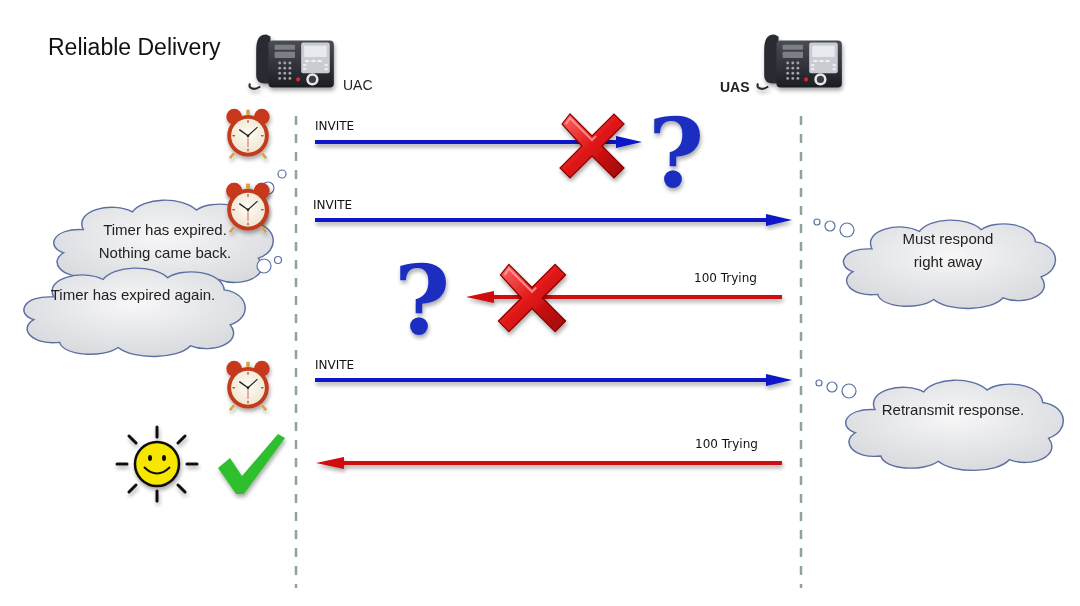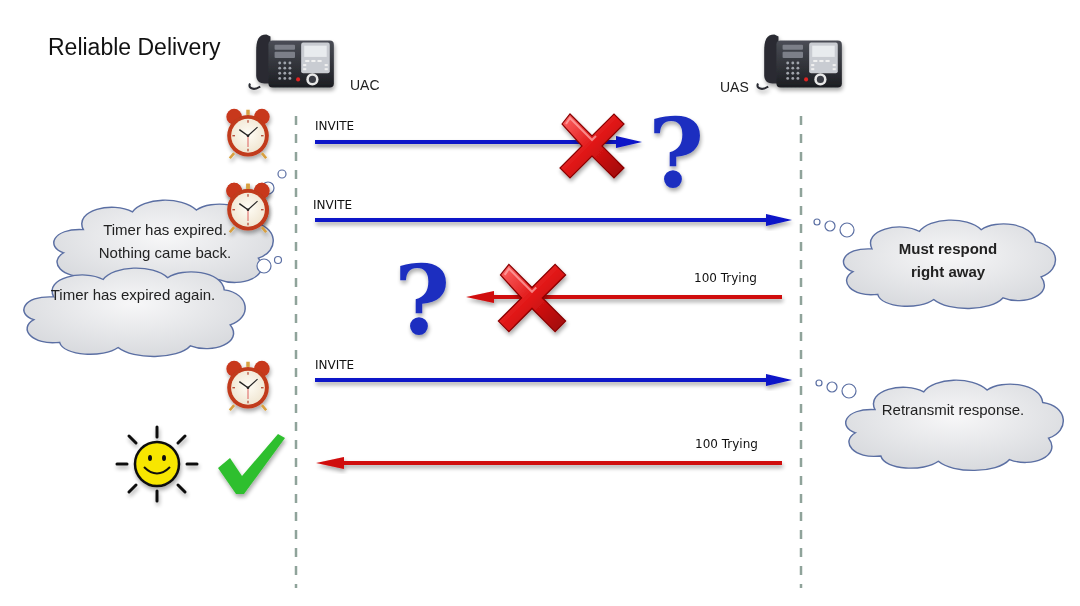--- a/index.html
+++ b/index.html
@@ -216,36 +216,36 @@
       <circle cx="157" cy="464" r="22" fill="#f7e600" stroke="#111" stroke-width="2.5"></circle>
       <ellipse cx="150" cy="458" rx="2" ry="3" fill="#111"></ellipse>
       <ellipse cx="164" cy="458" rx="2" ry="3" fill="#111"></ellipse>
       <path d="M144,467 Q157,480 170,467" stroke="#111" stroke-width="2" fill="none"></path>
     </g>
 
     <path filter="url(#shadow)" d="M218,468 L230,458 L242,476 L278,434 L285,438 L244,494 L236,494 Z" fill="#2fbf2f"></path>
   </svg>
 
   <div class="abs title">Reliable Delivery</div>
-  <div class="abs party" style="left:350px; top:77px;">UAC</div>
-  <div class="abs party" style="left:720px; top:79px;">UAS</div>
+  <div class="abs party" style="left:343px; top:77px;">UAC</div>
+  <div class="abs party" style="left:720px; top:79px;font-weight:bold;">UAS</div>
 
   <div class="abs msg" style="left:315px; top:119px;">INVITE</div>
   <div class="abs msg" style="left:313px; top:198px;">INVITE</div>
   <div class="abs msg" style="left:694px; top:271px;">100 Trying</div>
   <div class="abs msg" style="left:315px; top:358px;">INVITE</div>
   <div class="abs msg" style="left:695px; top:437px;">100 Trying</div>
 
   <div class="abs cloud-text" style="left:70px; top:218px; width:190px;">
     <div>Timer has expired.</div>
     <div>Nothing came back.</div>
   </div>
   <div class="abs cloud-text" style="left:28px; top:283px; width:210px;">
     <div>Timer has expired again.</div>
   </div>
-  <div class="abs cloud-text" style="left:860px; top:237px; width:176px;font-weight:bold;">
+  <div class="abs cloud-text" style="left:860px; top:227px; width:176px;">
     <div>Must respond</div>
     <div>right away</div>
   </div>
   <div class="abs cloud-text" style="left:862px; top:398px; width:182px;">
     <div>Retransmit response.</div>
   </div>
 </div>
 
 </body></html>

